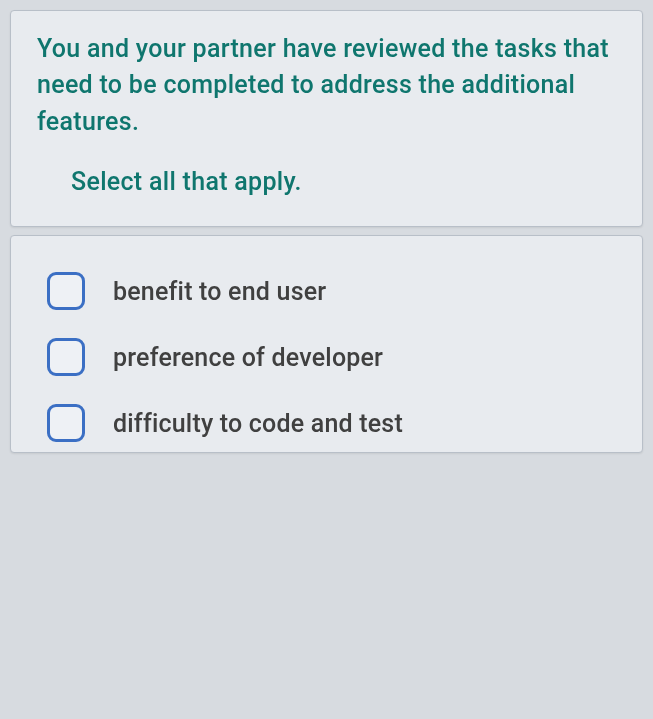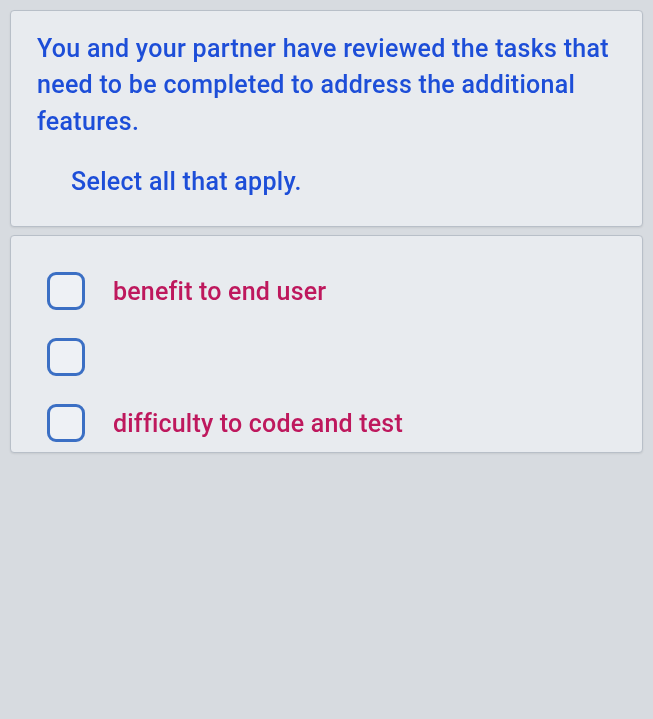--- a/index.html
+++ b/index.html
@@ -17,21 +17,21 @@
       padding: 20px 26px;
       margin: 8px 10px;
       box-shadow: 0 1px 2px rgba(0,0,0,0.08);
     }
     .question-panel {
       margin-top: 10px;
     }
     .question-text {
       font-size: 25px;
       line-height: 1.45;
-      color: #1d4ed8;
+      color: #0f766e;
       font-weight: 500;
       letter-spacing: 0.3px;
     }
     .question-text p { margin-bottom: 24px; }
     .question-text p:last-child { margin-bottom: 6px; margin-left: 34px; }
     .options-panel {
       padding-top: 36px;
       padding-bottom: 10px;
       padding-left: 36px;
     }
@@ -46,21 +46,21 @@
       width: 38px;
       height: 38px;
       border: 3px solid #3b6fc4;
       border-radius: 9px;
       background: #eef1f5;
       flex-shrink: 0;
       margin-right: 28px;
     }
     .option-label {
       font-size: 25px;
-      color: #be185d;
+      color: #404040;
       font-weight: 500;
       letter-spacing: 0.2px;
     }
   </style>
 </head>
 <body>
 
 <div class="panel question-panel">
   <div class="question-text">
     <p>You and your partner have reviewed the tasks that need to be completed to address the additional features.</p>
@@ -68,18 +68,19 @@
   </div>
 </div>
 
 <div class="panel options-panel">
   <div class="option">
     <div class="checkbox"></div>
     <span class="option-label">benefit to end user</span>
   </div>
   <div class="option">
     <div class="checkbox"></div>
+    <span class="option-label">preference of developer</span>
   </div>
   <div class="option">
     <div class="checkbox"></div>
     <span class="option-label">difficulty to code and test</span>
   </div>
 </div>
 
 </body></html>

